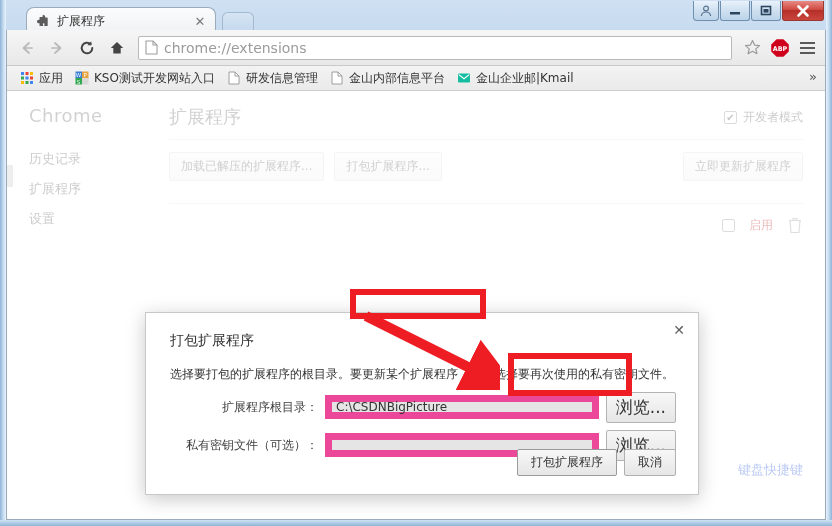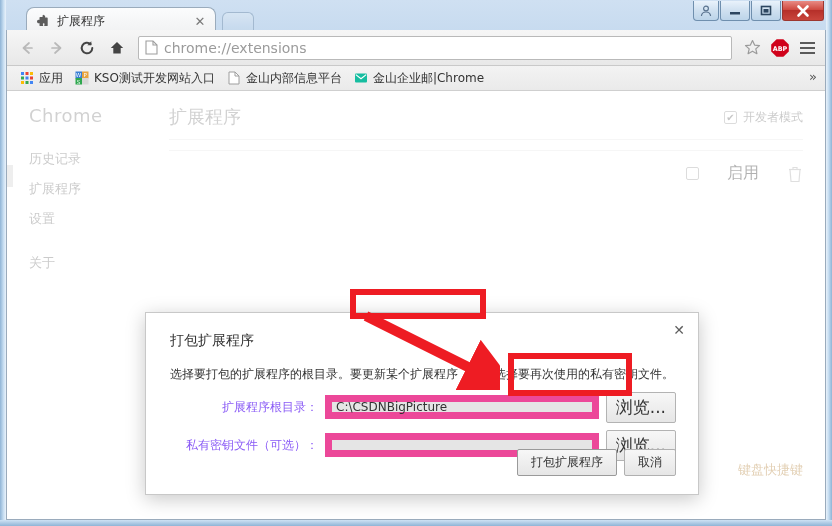--- a/index.html
+++ b/index.html
@@ -143,46 +143,46 @@
     display:flex; align-items:center; justify-content:center; font-size:10px; color:#444;
   }
   .hr { height:1px; background:#e4e4e4; margin:10px 0 0 0; }
   .btnrow { display:flex; align-items:center; gap:10px; padding:12px 0; }
   .gbtn {
     font-size:12px; color:#666; padding:5px 11px;
     background: linear-gradient(to bottom,#fafafa,#f1f1f1);
     border:1px solid #dcdcdc; border-radius:2px; white-space:nowrap;
   }
   .gbtn.right { margin-left:auto; }
-  .ext-row { display:flex; align-items:center; gap:28px; padding:12px 0 0 0; font-size:16px; color:#000000; }
+  .ext-row { display:flex; align-items:center; gap:14px; padding:12px 0 0 0; font-size:12px; color:#b91c1c; }
   .ext-row .sp { flex:1; }
   .trash { width:16px; height:18px; color:#999; }
   .footer { position:absolute; left:12px; right:22px; bottom:40px; display:flex; align-items:center; }
   .footer-left { display:flex; align-items:center; gap:10px; }
   .cws-ico { width:20px; height:20px; }
   .flink { font-size:13px; color:#5b8fd9; text-decoration:underline; }
-  .flink.right { margin-left:auto; text-decoration:none; color:#a16207;margin-top:28px; }
+  .flink.right { margin-left:auto; text-decoration:none; color:#1d4ed8;margin-top:28px; }
 
   
   .overlay { position:absolute; inset:0; }
   .dialog {
     position:absolute; left:138px; top:221px; width:554px; height:183px;
     background:#fff; border:1px solid #c8c8c8;
     box-shadow: 0 4px 18px rgba(0,0,0,.22);
   }
   .dlg-close {
     position:absolute; right:11px; top:9px; width:16px; height:16px;
     display:flex; align-items:center; justify-content:center;
     color:#5e5e5e; font-size:14px; font-weight:bold; line-height:1;
   }
   .dlg-title { font-size:14px; color:#333; padding:19px 0 0 24px; }
   .dlg-desc { font-size:12px; color:#333; padding:16px 22px 0 24px; line-height:1.4; }
   .form { padding:9px 22px 0 24px; }
   .frow { display:flex; align-items:center; margin-bottom:7px; }
-  .flabel { width:155px; text-align:right; font-size:12px; color:#8b5cf6; padding-right:7px; flex:none; }
+  .flabel { width:155px; text-align:right; font-size:12px; color:#404040; padding-right:7px; flex:none; }
   .finput {
     flex:1; height:24px; border:7px solid #ec4899; background:#e5e5e5;
     display:flex; align-items:center; padding:0 4px; font-size:12px; color:#333;
   }
   .fbtn {
     margin-left:7px; flex:none; font-size:17px; color:#333; padding:3px 9px;
     background: linear-gradient(to bottom,#f7f7f7,#e6e6e6);
     border:1px solid #b3b3b3; border-radius:2px;
   }
   .dlg-actions {
@@ -328,69 +328,82 @@
             <rect x="0.5" y="7" width="6.5" height="6.5" fill="#2fa84f"></rect>
             <rect x="7" y="7" width="6.5" height="6.5" fill="#d8d8d8"></rect>
             <text x="3.4" y="6" font-size="5.5" fill="#fff" font-family="DejaVu Sans, sans-serif" text-anchor="middle">W</text>
             <text x="10.2" y="6" font-size="5.5" fill="#fff" font-family="DejaVu Sans, sans-serif" text-anchor="middle">P</text>
             <text x="3.4" y="12.5" font-size="5.5" fill="#fff" font-family="DejaVu Sans, sans-serif" text-anchor="middle">S</text>
           </svg>
         </span>
         <span class="bm-label">KSO测试开发网站入口</span>
       </div>
 
-
-
       <div class="bm">
         <span class="bm-ico">
           <svg width="14" height="14" viewBox="0 0 14 14">
             <path d="M2 1 h6 l4 4 v8 H2 Z" fill="#fff" stroke="#9e9e9e" stroke-width="1"></path>
             <path d="M8 1 v4 h4" fill="none" stroke="#9e9e9e" stroke-width="1"></path>
           </svg>
         </span>
+        <span class="bm-label">研发信息管理</span>
+      </div>
+
+
+      <div class="bm">
+        <span class="bm-ico">
+          <svg width="14" height="14" viewBox="0 0 14 14">
+            <path d="M2 1 h6 l4 4 v8 H2 Z" fill="#fff" stroke="#9e9e9e" stroke-width="1"></path>
+            <path d="M8 1 v4 h4" fill="none" stroke="#9e9e9e" stroke-width="1"></path>
+          </svg>
+        </span>
         <span class="bm-label">金山内部信息平台</span>
       </div>
 
       <div class="bm">
         <span class="bm-ico">
           <svg width="14" height="14" viewBox="0 0 14 14">
             <rect x="1" y="2.5" width="12" height="9" rx="1" fill="#16bda0"></rect>
             <path d="M1.8 3.6 L7 7.8 L12.2 3.6" fill="none" stroke="#fff" stroke-width="1.2"></path>
           </svg>
         </span>
-        <span class="bm-label">金山企业邮|Chrome</span>
+        <span class="bm-label">金山企业邮|Kmail</span>
       </div>
 
       <span class="bm-overflow">»</span>
     </div>
 
     <div class="page">
 
       <div class="page-inner">
 
         <div class="side">
           <div class="side-sel"></div>
           <div class="side-title">Chrome</div>
           <div class="side-item">历史记录</div>
           <div class="side-item active">扩展程序</div>
           <div class="side-item">设置</div>
           <div class="side-gap"></div>
-          <div class="side-item">关于</div>
         </div>
 
         <div class="main">
           <div class="main-head">
             <div class="main-title">扩展程序</div>
             <div class="dev-mode">
               <span class="cbx">✔</span>
               <span>开发者模式</span>
             </div>
           </div>
           <div class="hr"></div>
 
+          <div class="btnrow">
+            <div class="gbtn">加载已解压的扩展程序...</div>
+            <div class="gbtn">打包扩展程序...</div>
+            <div class="gbtn right">立即更新扩展程序</div>
+          </div>
           <div class="hr"></div>
 
           <div class="ext-row">
             <span class="sp"></span>
             <span class="cbx"></span>
             <span>启用</span>
             <span class="trash">
               <svg width="16" height="18" viewBox="0 0 16 18">
                 <path d="M3 4.5 h10 l-1 12 H4 Z M6 4.5 V2.5 h4 v2" fill="none" stroke="currentColor" stroke-width="1.2"></path>
                 <path d="M2 4.5 h12" stroke="currentColor" stroke-width="1.2"></path>

